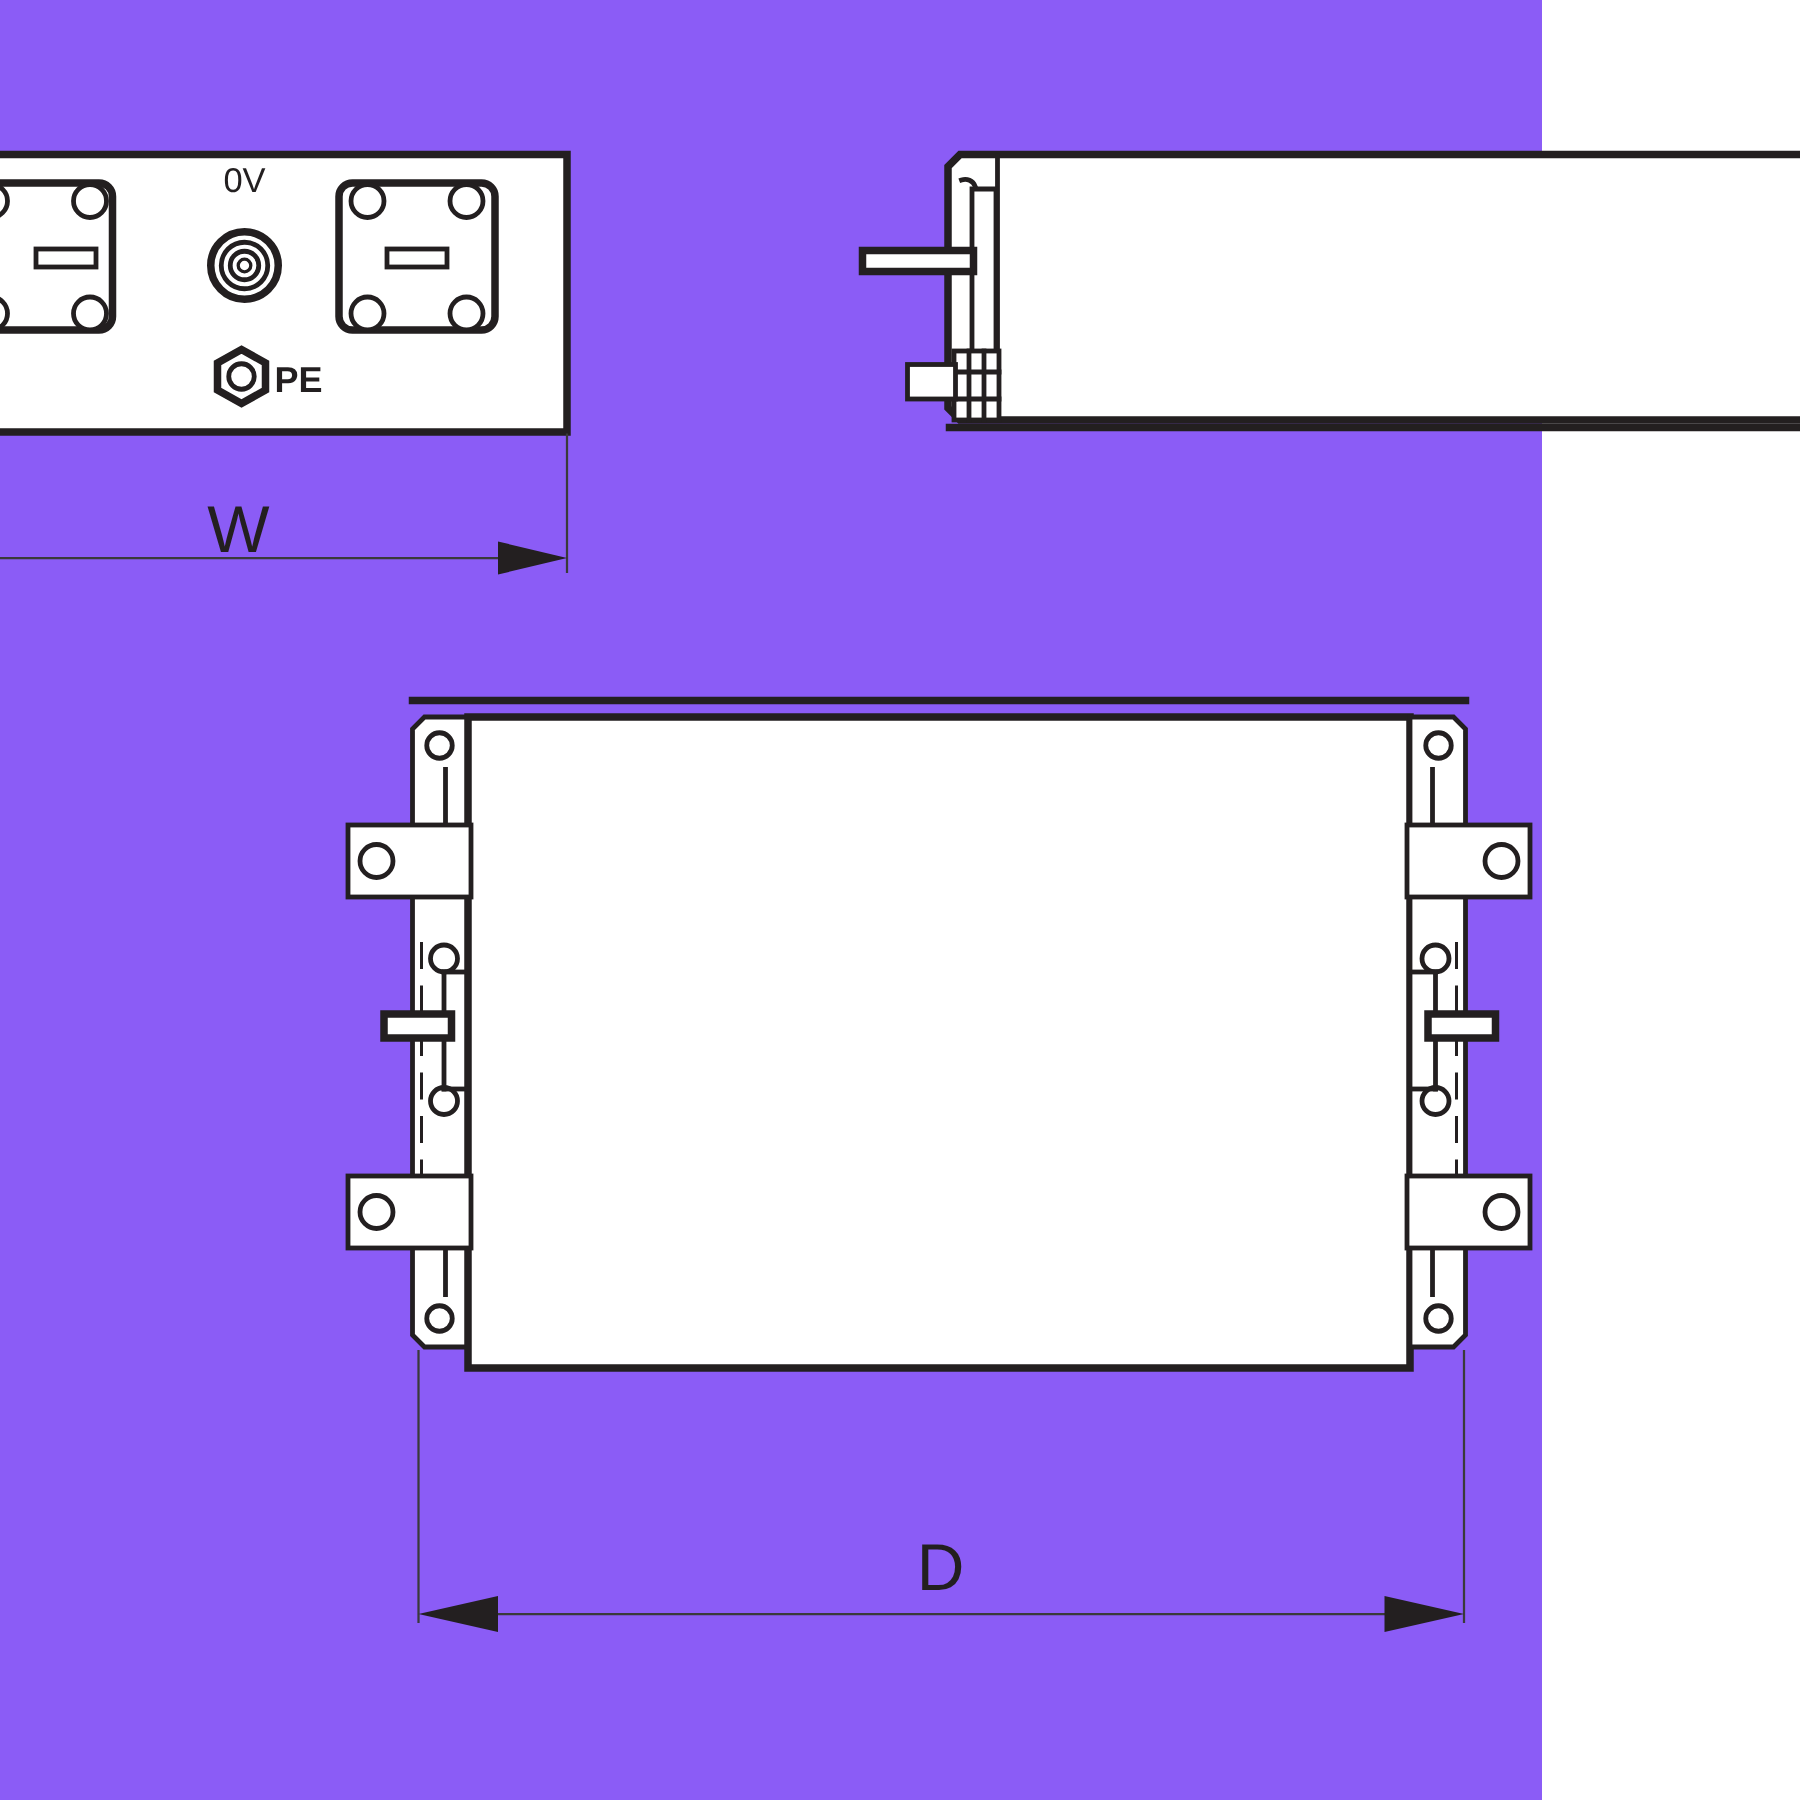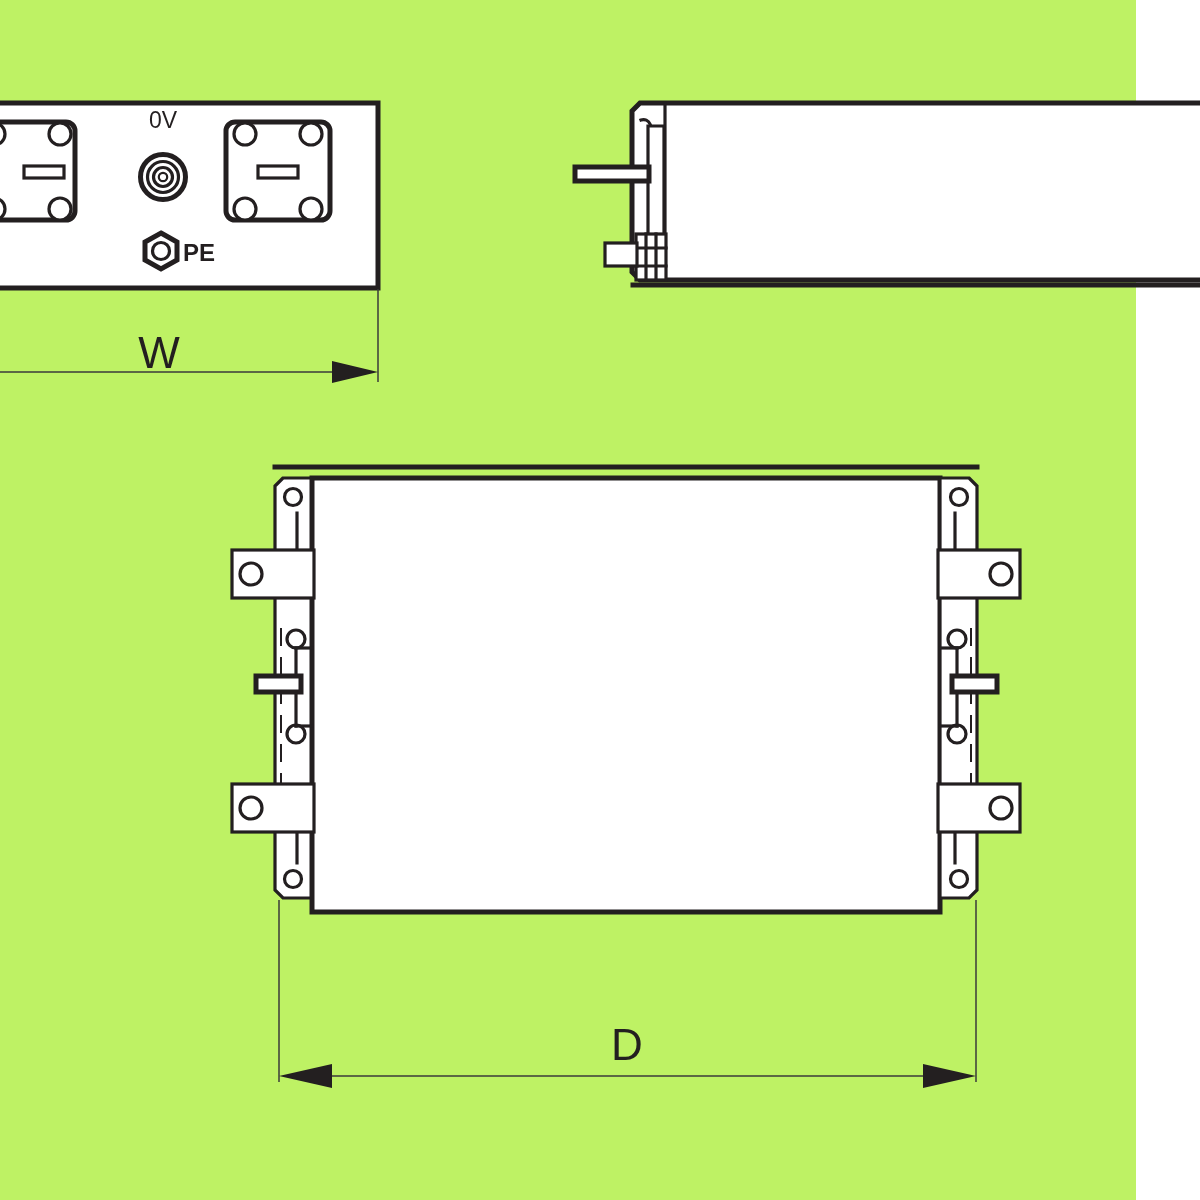--- a/index.html
+++ b/index.html
@@ -8,23 +8,23 @@
     background: #ffffff;
   }
   body {
     width: 1200px;
     height: 1200px;
     overflow: hidden;
     font-family: "Liberation Sans", sans-serif;
   }
   #drawing-root {
     position: relative;
-    width: 1136px;
+    width: 1028px;
     height: 1200px;
-    background: #bef264;
+    background: #8b5cf6;
   }
   svg#technical-drawing {
     display: block;
     width: 1200px;
     height: 1200px;
   }
   .ln-heavy { fill: none; stroke: #231f20; stroke-width: 5; stroke-linecap: square; stroke-linejoin: miter; }
   .ln-med   { fill: none; stroke: #231f20; stroke-width: 3.2; stroke-linecap: square; stroke-linejoin: miter; }
   .ln-thin  { fill: none; stroke: #231f20; stroke-width: 2.2; stroke-linecap: square; stroke-linejoin: miter; }
   .ln-dim   { fill: none; stroke: #3a3a3a; stroke-width: 1.5; stroke-linecap: butt; }

